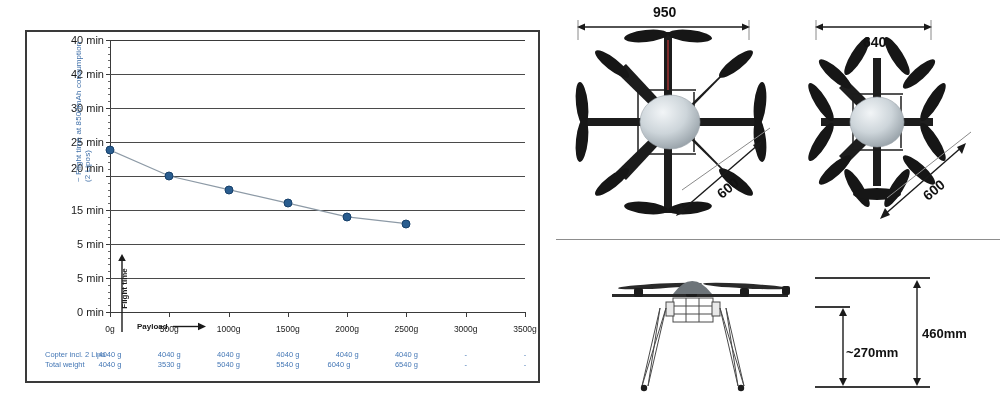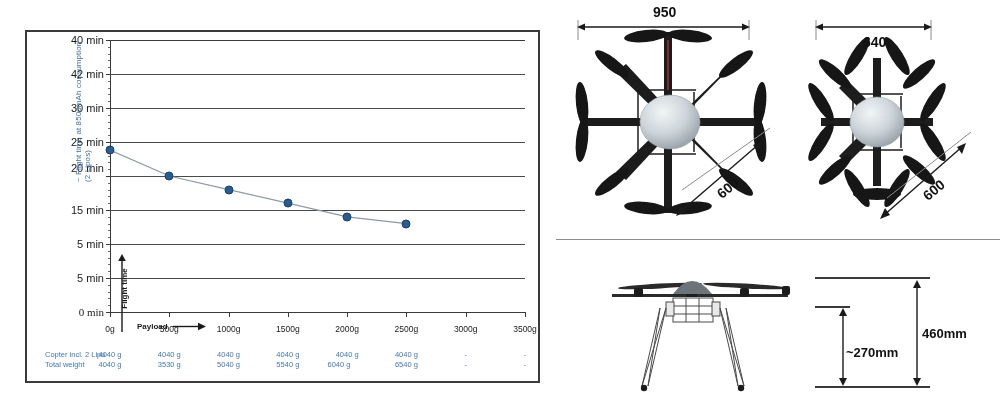--- a/index.html
+++ b/index.html
@@ -86,21 +86,21 @@
         <div class="gridline" style="top: 204px;"></div>
         <div class="gridline" style="top: 170px;"></div>
         <div class="gridline" style="top: 136px;"></div>
         <div class="gridline" style="top: 102px;"></div>
         <div class="gridline" style="top: 68px;"></div>
         <div class="gridline" style="top: 34px;"></div>
         <div class="gridline top" style="top: 0px;"></div>
       </div>
     <div id="yticks">
         <div class="ytick-mark" style="top: 272px;"></div>
-        <div class="ytick-label" style="top: 272px; left: -58px; font-family: Liberation Serif, serif;">0 min</div>
+        <div class="ytick-label" style="top: 272px; left: -58px;">0 min</div>
         <div class="ytick-mark" style="top: 238px;"></div>
         <div class="ytick-label" style="top: 238px; left: -58px;">5 min</div>
         <div class="ytick-mark" style="top: 204px;"></div>
         <div class="ytick-label" style="top: 204px; left: -58px;">5 min</div>
         <div class="ytick-mark" style="top: 170px;"></div>
         <div class="ytick-label" style="top: 170px; left: -58px;">15 min</div>
         <div class="ytick-mark" style="top: 136px;"></div>
         <div class="ytick-label" style="top: 128px; left: -58px;">20 min</div>
         <div class="ytick-mark" style="top: 102px;"></div>
         <div class="ytick-label" style="top: 102px; left: -58px;">25 min</div>

